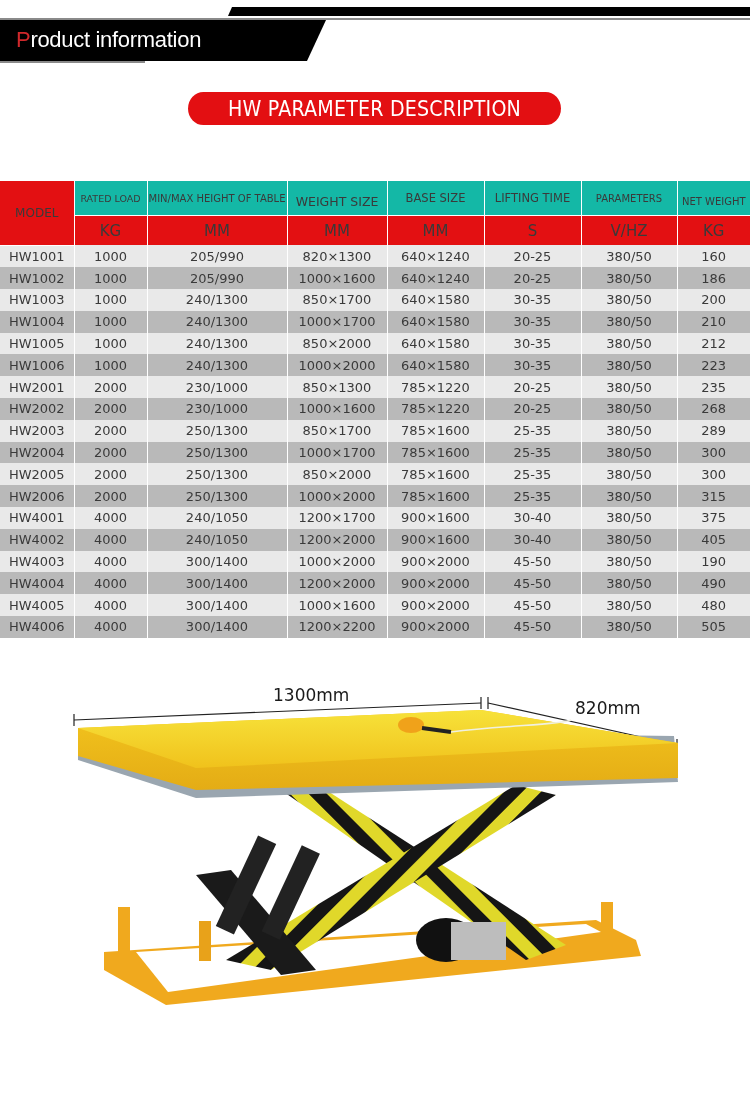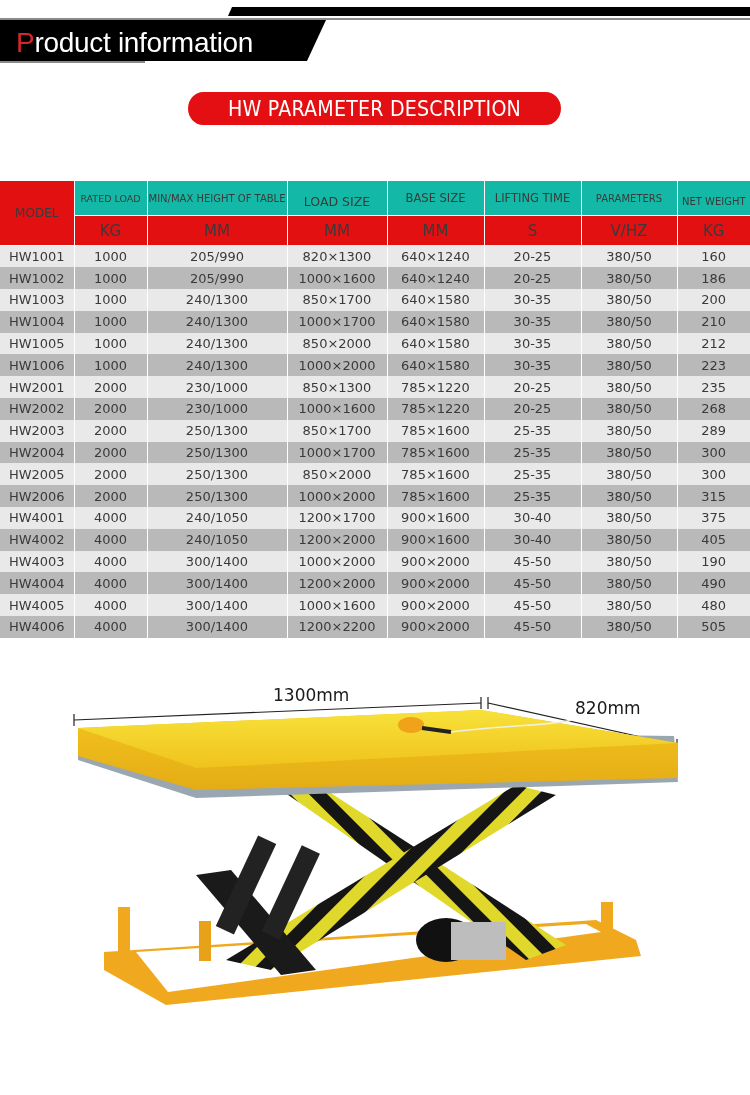--- a/index.html
+++ b/index.html
@@ -1,18 +1,18 @@
 <!DOCTYPE html>
 <html><head>
 <meta charset="utf-8">
 <style>
   html, body { margin:0; padding:0; }
   body { width:750px; height:1095px; background:#ffffff; position:relative; overflow:hidden; font-family:"DejaVu Sans", sans-serif; }
   .banner { position:absolute; left:0; top:0; width:750px; height:70px; }
-  .banner-title { position:absolute; left:16px; top:27px; font-family:"Liberation Sans", sans-serif; font-size:28px; color:#ffffff; letter-spacing:-0.3px; }
+  .banner-title { position:absolute; left:16px; top:27px; font-family:"Liberation Sans", sans-serif; font-size:22px; color:#ffffff; letter-spacing:-0.3px; }
   .banner-title .first { color:#d0282b; }
   .pill { position:absolute; left:174px; top:92px; width:401px; height:33px; background:#e30f12; border-radius:17px; color:#fff; font-family:"DejaVu Sans", sans-serif; font-size:20.5px; text-align:center; line-height:34px; letter-spacing:0.2px; font-weight:normal; transform:scaleX(0.93); }
   table.spec { position:absolute; left:0; top:181px; width:750px; border-collapse:collapse; table-layout:fixed; }
   table.spec td, table.spec th { padding:0; border-right:1px solid #ffffff; text-align:center; color:#3a3a3a; font-weight:normal; white-space:nowrap; overflow:hidden; }
   table.spec th:last-child, table.spec td:last-child { border-right:none; }
   .hrow1 th { background:#14b8a6; color:#fff; height:28px; font-size:11.5px; border-bottom:1px solid #ffffff; }
   .hrow1 th.small { font-size:10px; }
   .hrow1 th.med { font-size:10.5px; }
   .hrow2 th { background:#e31012; color:#fff; height:29px; font-size:15px;margin-left:12px; }
   th.model { background:#e31012; color:#fff; font-size:12px; }
@@ -49,21 +49,21 @@
     <col style="width:97px">
       <col style="width:97px">
       <col style="width:96px">
       <col style="width:73px">
   </colgroup>
   <thead>
     <tr class="hrow1">
       <th class="model" rowspan="2">MODEL</th>
       <th class="small" style="font-size:9.5px">RATED LOAD</th>
       <th class="small">MIN/MAX HEIGHT OF TABLE</th>
-      <th style="font-size:12.5px; padding-top:6px">LOAD SIZE</th>
+      <th style="font-size:12.5px; padding-top:6px">WEIGHT SIZE</th>
       <th>BASE SIZE</th>
       <th>LIFTING TIME</th>
       <th class="med" style="font-size:10px">PARAMETERS</th>
       <th class="med" style="font-size:10px; padding-top:6px">NET WEIGHT</th>
     </tr>
     <tr class="hrow2">
       <th class="left">KG</th>
       <th>MM</th>
       <th>MM</th>
       <th>MM</th>

